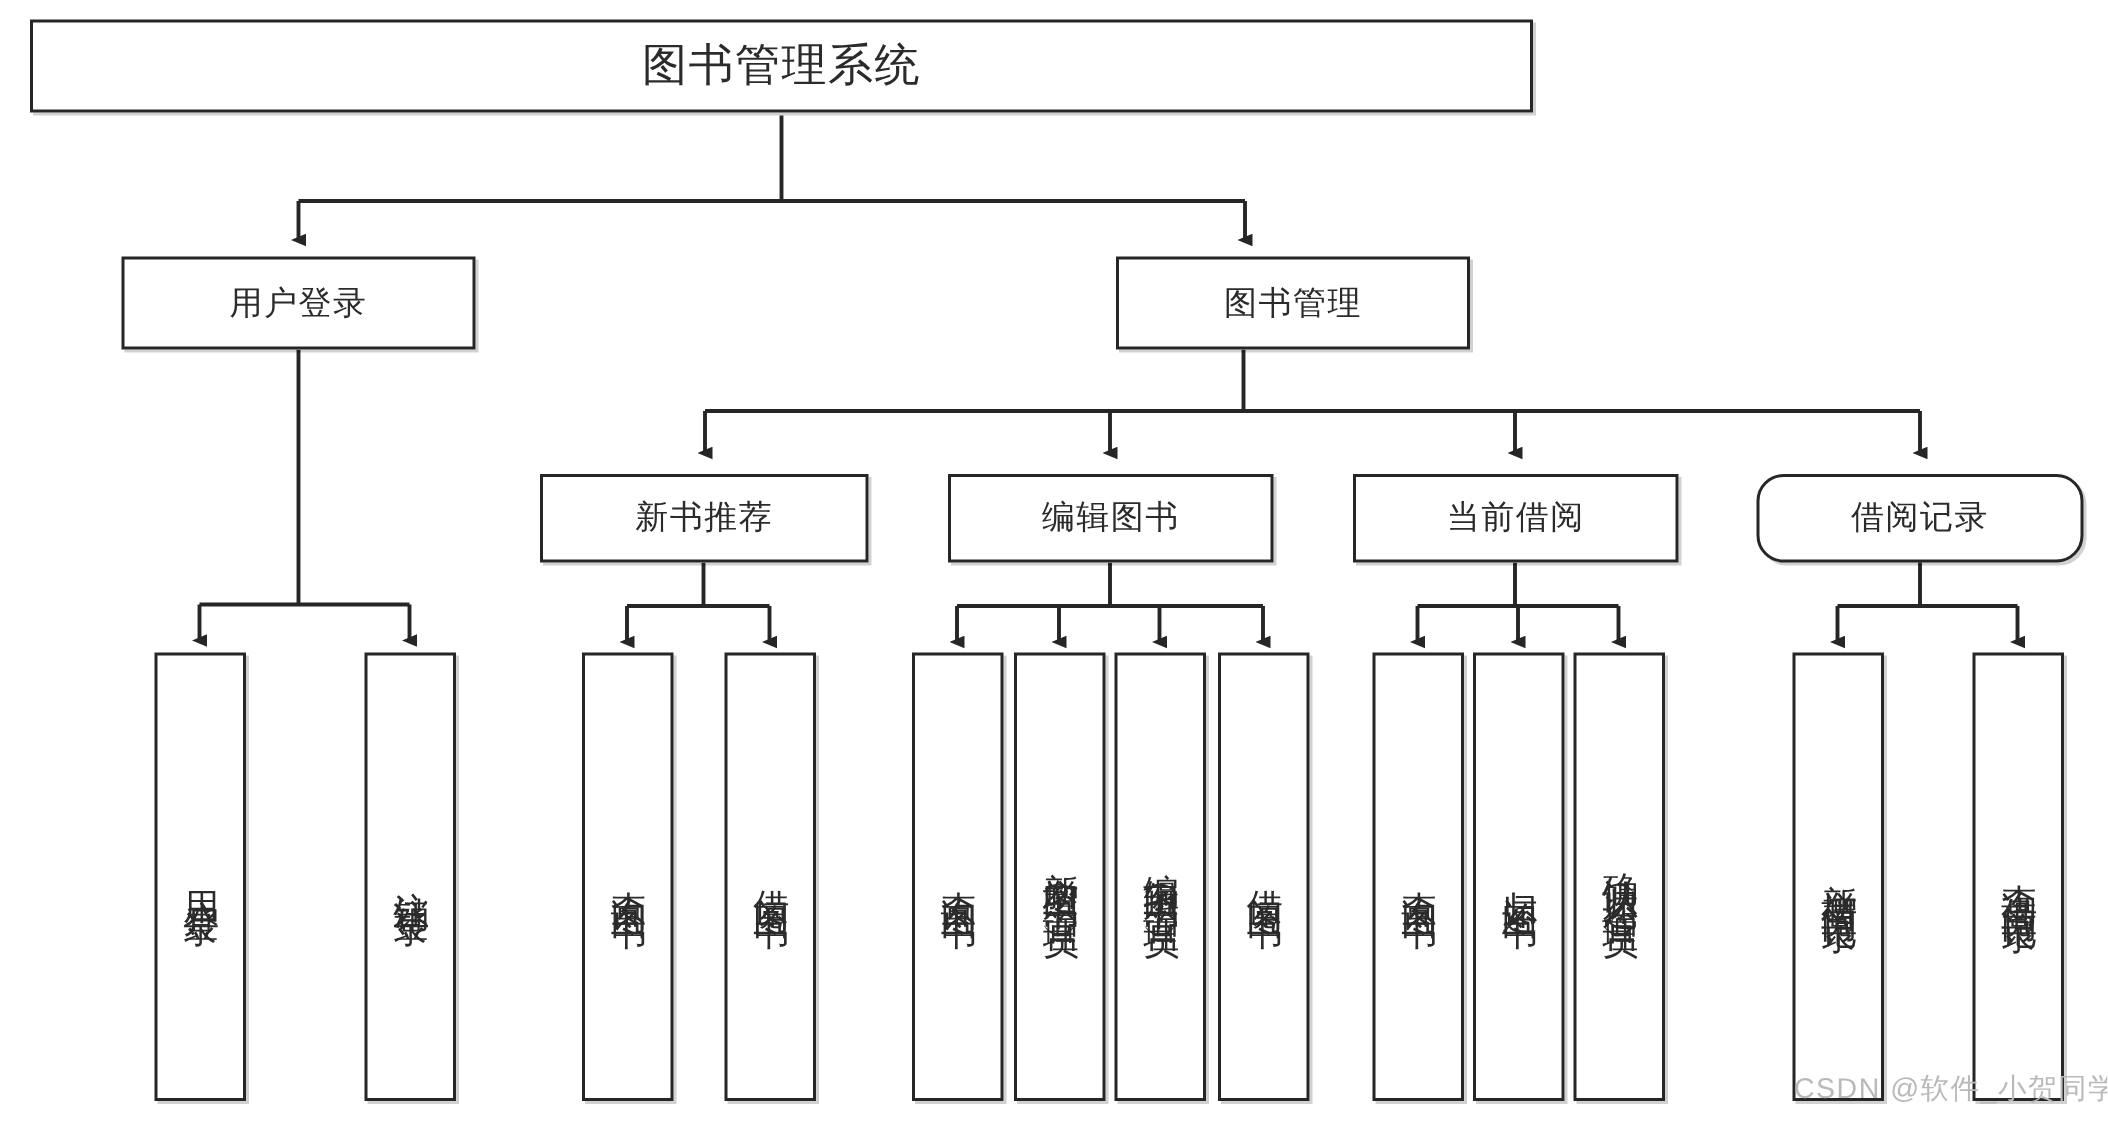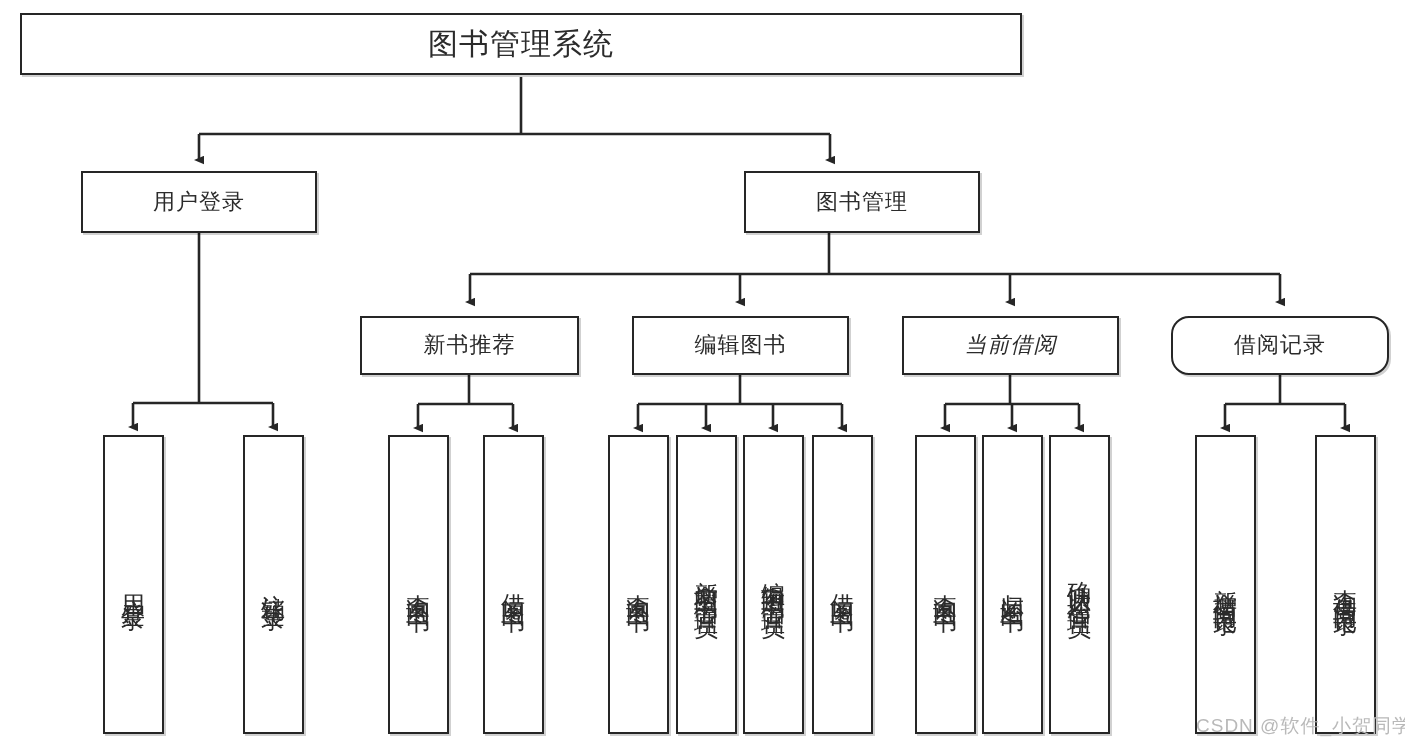--- a/index.html
+++ b/index.html
@@ -141,21 +141,21 @@
   <div class="node h" style="left:711px; top:171px; width:236px; height:62px;margin-left:33px;">
     <span class="node-label">图书管理</span>
   </div>
 
   <div class="node h" style="left:360px; top:316px; width:219px; height:59px;justify-content:center;">
     <span class="node-label">新书推荐</span>
   </div>
   <div class="node h" style="left:632px; top:316px; width:217px; height:59px;">
     <span class="node-label">编辑图书</span>
   </div>
-  <div class="node h" style="left:902px; top:316px; width:217px; height:59px;font-style:italic;">
+  <div class="node h" style="left:902px; top:316px; width:217px; height:59px;">
     <span class="node-label">当前借阅</span>
   </div>
   <div class="node h" style="left:1171px; top:316px; width:218px; height:59px;border-radius:18px;">
     <span class="node-label">借阅记录</span>
   </div>
 
   <div class="node v" style="left:103px; top:435px; width:61px; height:299px;">
     <span class="node-label">用户登录</span>
   </div>
   <div class="node v" style="left:243px; top:435px; width:61px; height:299px;">

